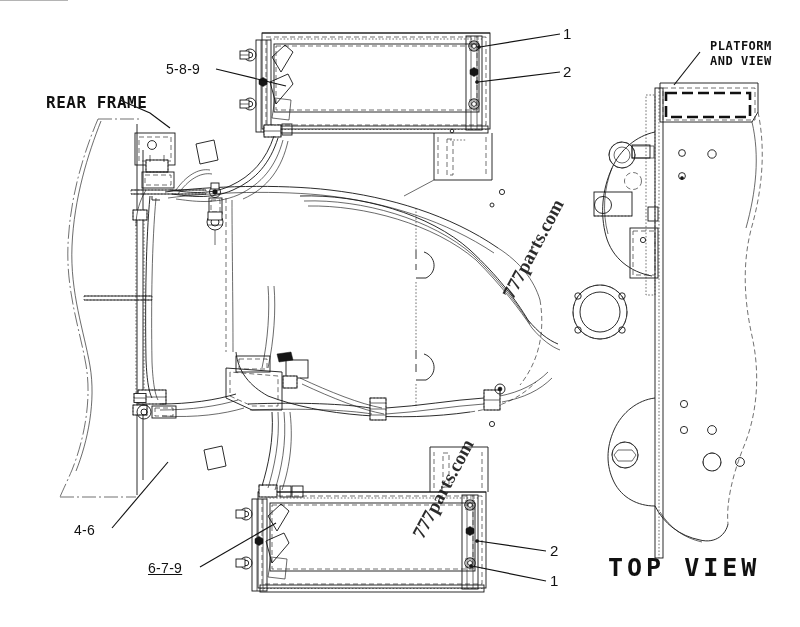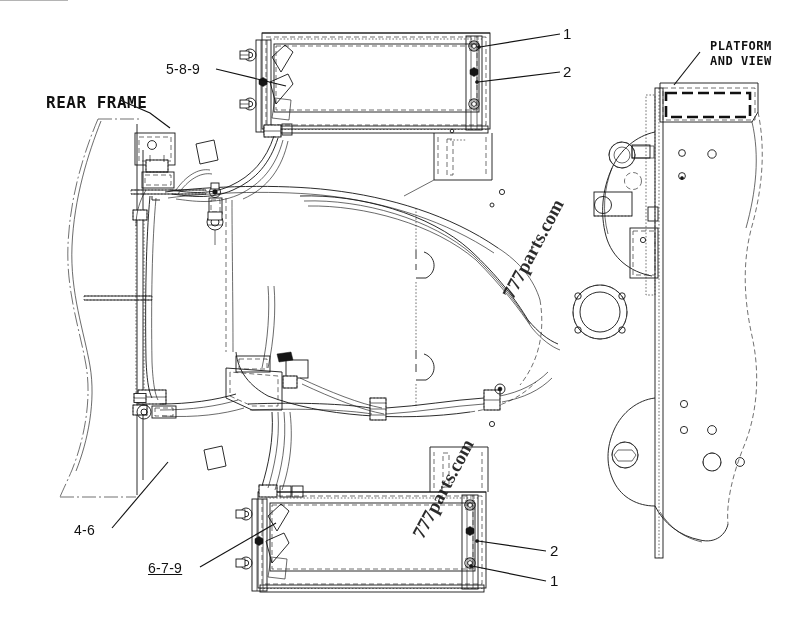--- a/index.html
+++ b/index.html
@@ -495,17 +495,18 @@
 
   <div class="lbl callout-num" style="left:563px; top:25px;">1</div>
   <div class="lbl callout-num" style="left:563px; top:63px;">2</div>
 
   <div class="lbl item-code" style="left:74px; top:522px;">4-6</div>
   <div class="lbl item-code" style="left:148px; top:560px;text-decoration:underline;">6-7-9</div>
 
   <div class="lbl callout-num" style="left:550px; top:542px;">2</div>
   <div class="lbl callout-num" style="left:550px; top:572px;">1</div>
 
+  <div class="lbl" id="title-topview" style="left:608px; top:553px;">TOP VIEW</div>
 
   <div class="wm" style="left:498px; top:292px; transform:rotate(-62deg); transform-origin:left top;">777parts.com</div>
   <div class="wm" style="left:408px; top:532px; transform:rotate(-62deg); transform-origin:left top;">777parts.com</div>
 
 </div>
 
 </body></html>

